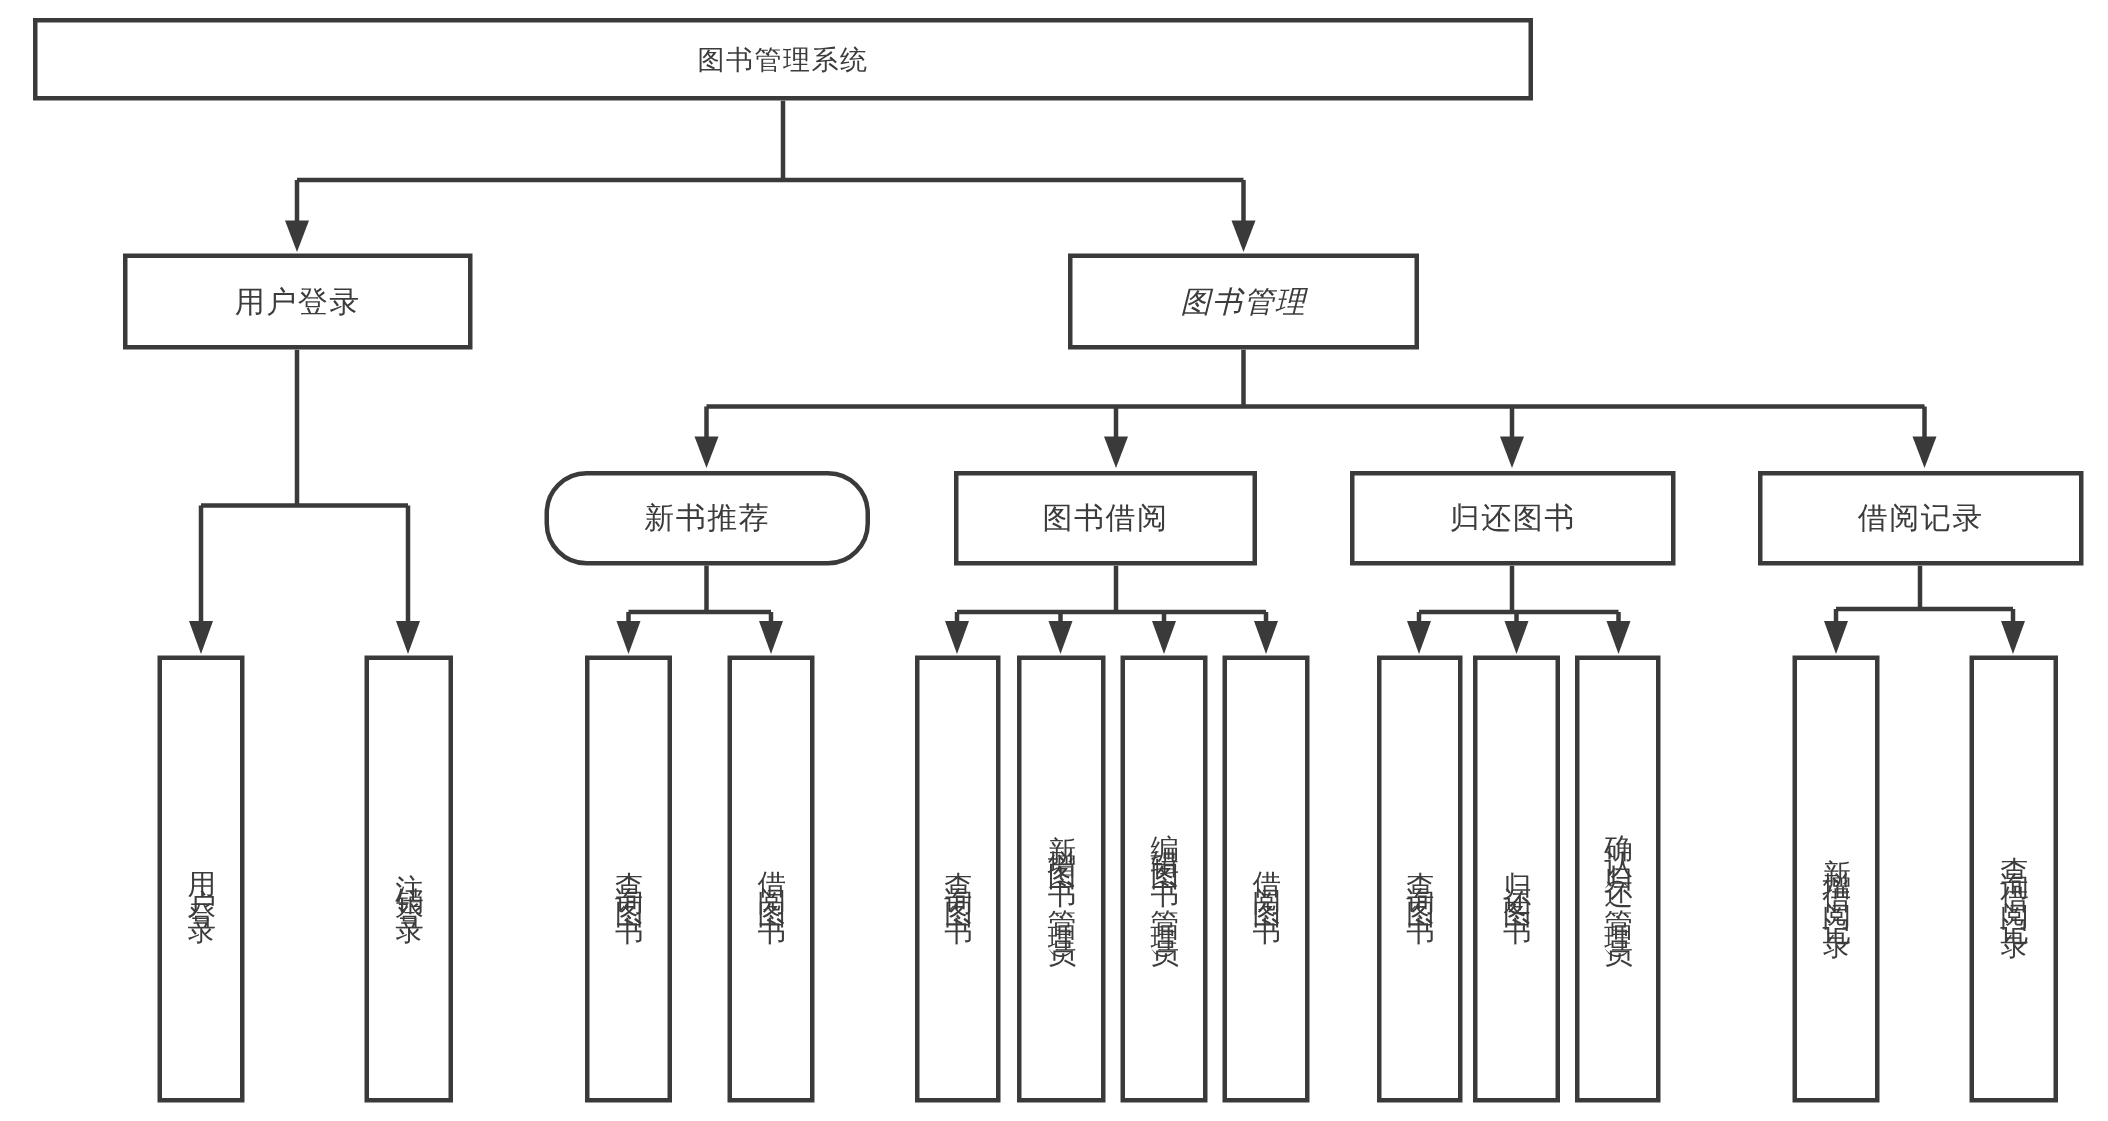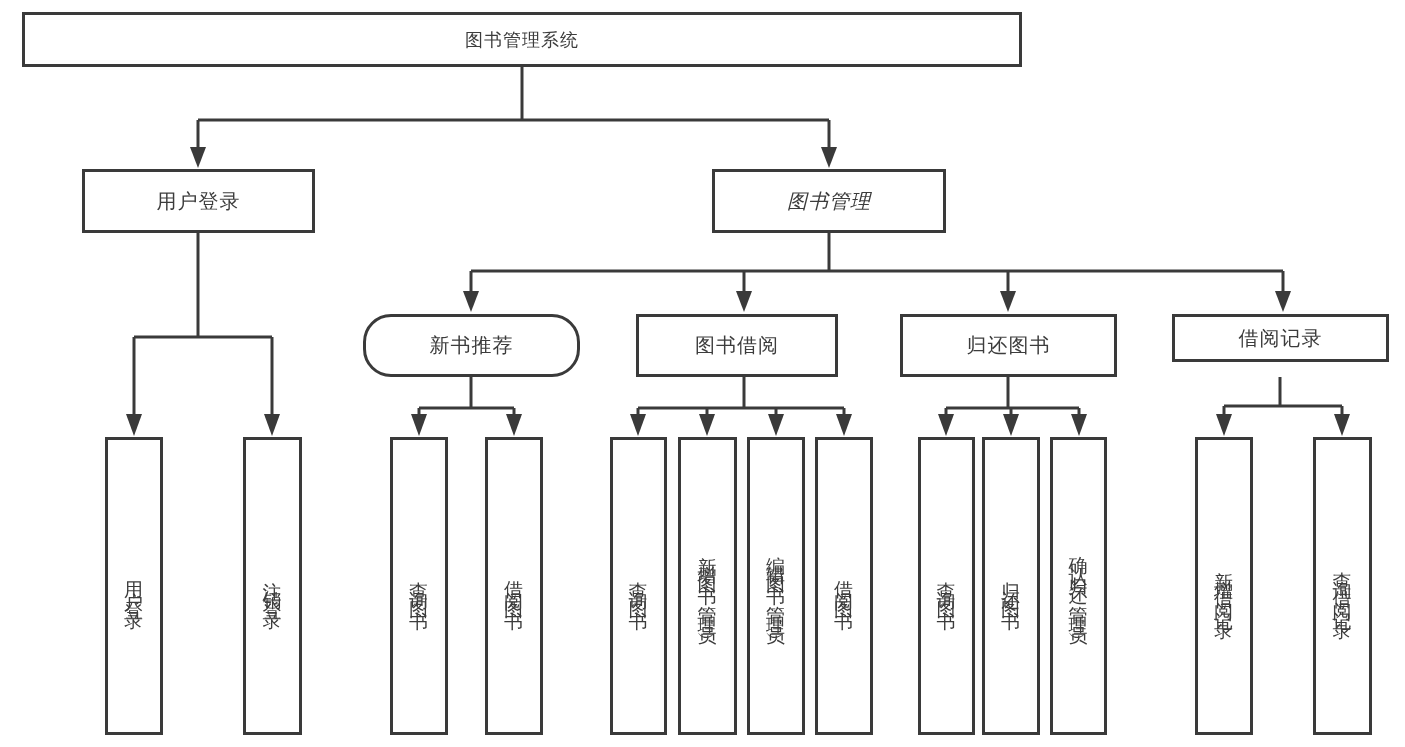--- a/index.html
+++ b/index.html
@@ -128,21 +128,21 @@
 
   <div class="node lvl-node" style="left:363px; top:314px; width:217px; height:63px;border-radius:28px;">
     <span>新书推荐</span>
   </div>
   <div class="node lvl-node" style="left:636px; top:314px; width:202px; height:63px;">
     <span>图书借阅</span>
   </div>
   <div class="node lvl-node" style="left:900px; top:314px; width:217px; height:63px;">
     <span>归还图书</span>
   </div>
-  <div class="node lvl-node" style="left:1172px; top:314px; width:217px; height:48px;">
+  <div class="node lvl-node" style="left:1172px; top:314px; width:217px; height:63px;">
     <span>借阅记录</span>
   </div>
 
   <div class="node v-node" style="left:105px; top:437px; width:58px; height:298px;">
     <span>用户登录</span>
   </div>
   <div class="node v-node" style="left:243px; top:437px; width:59px; height:298px;">
     <span>注销登录</span>
   </div>
 

